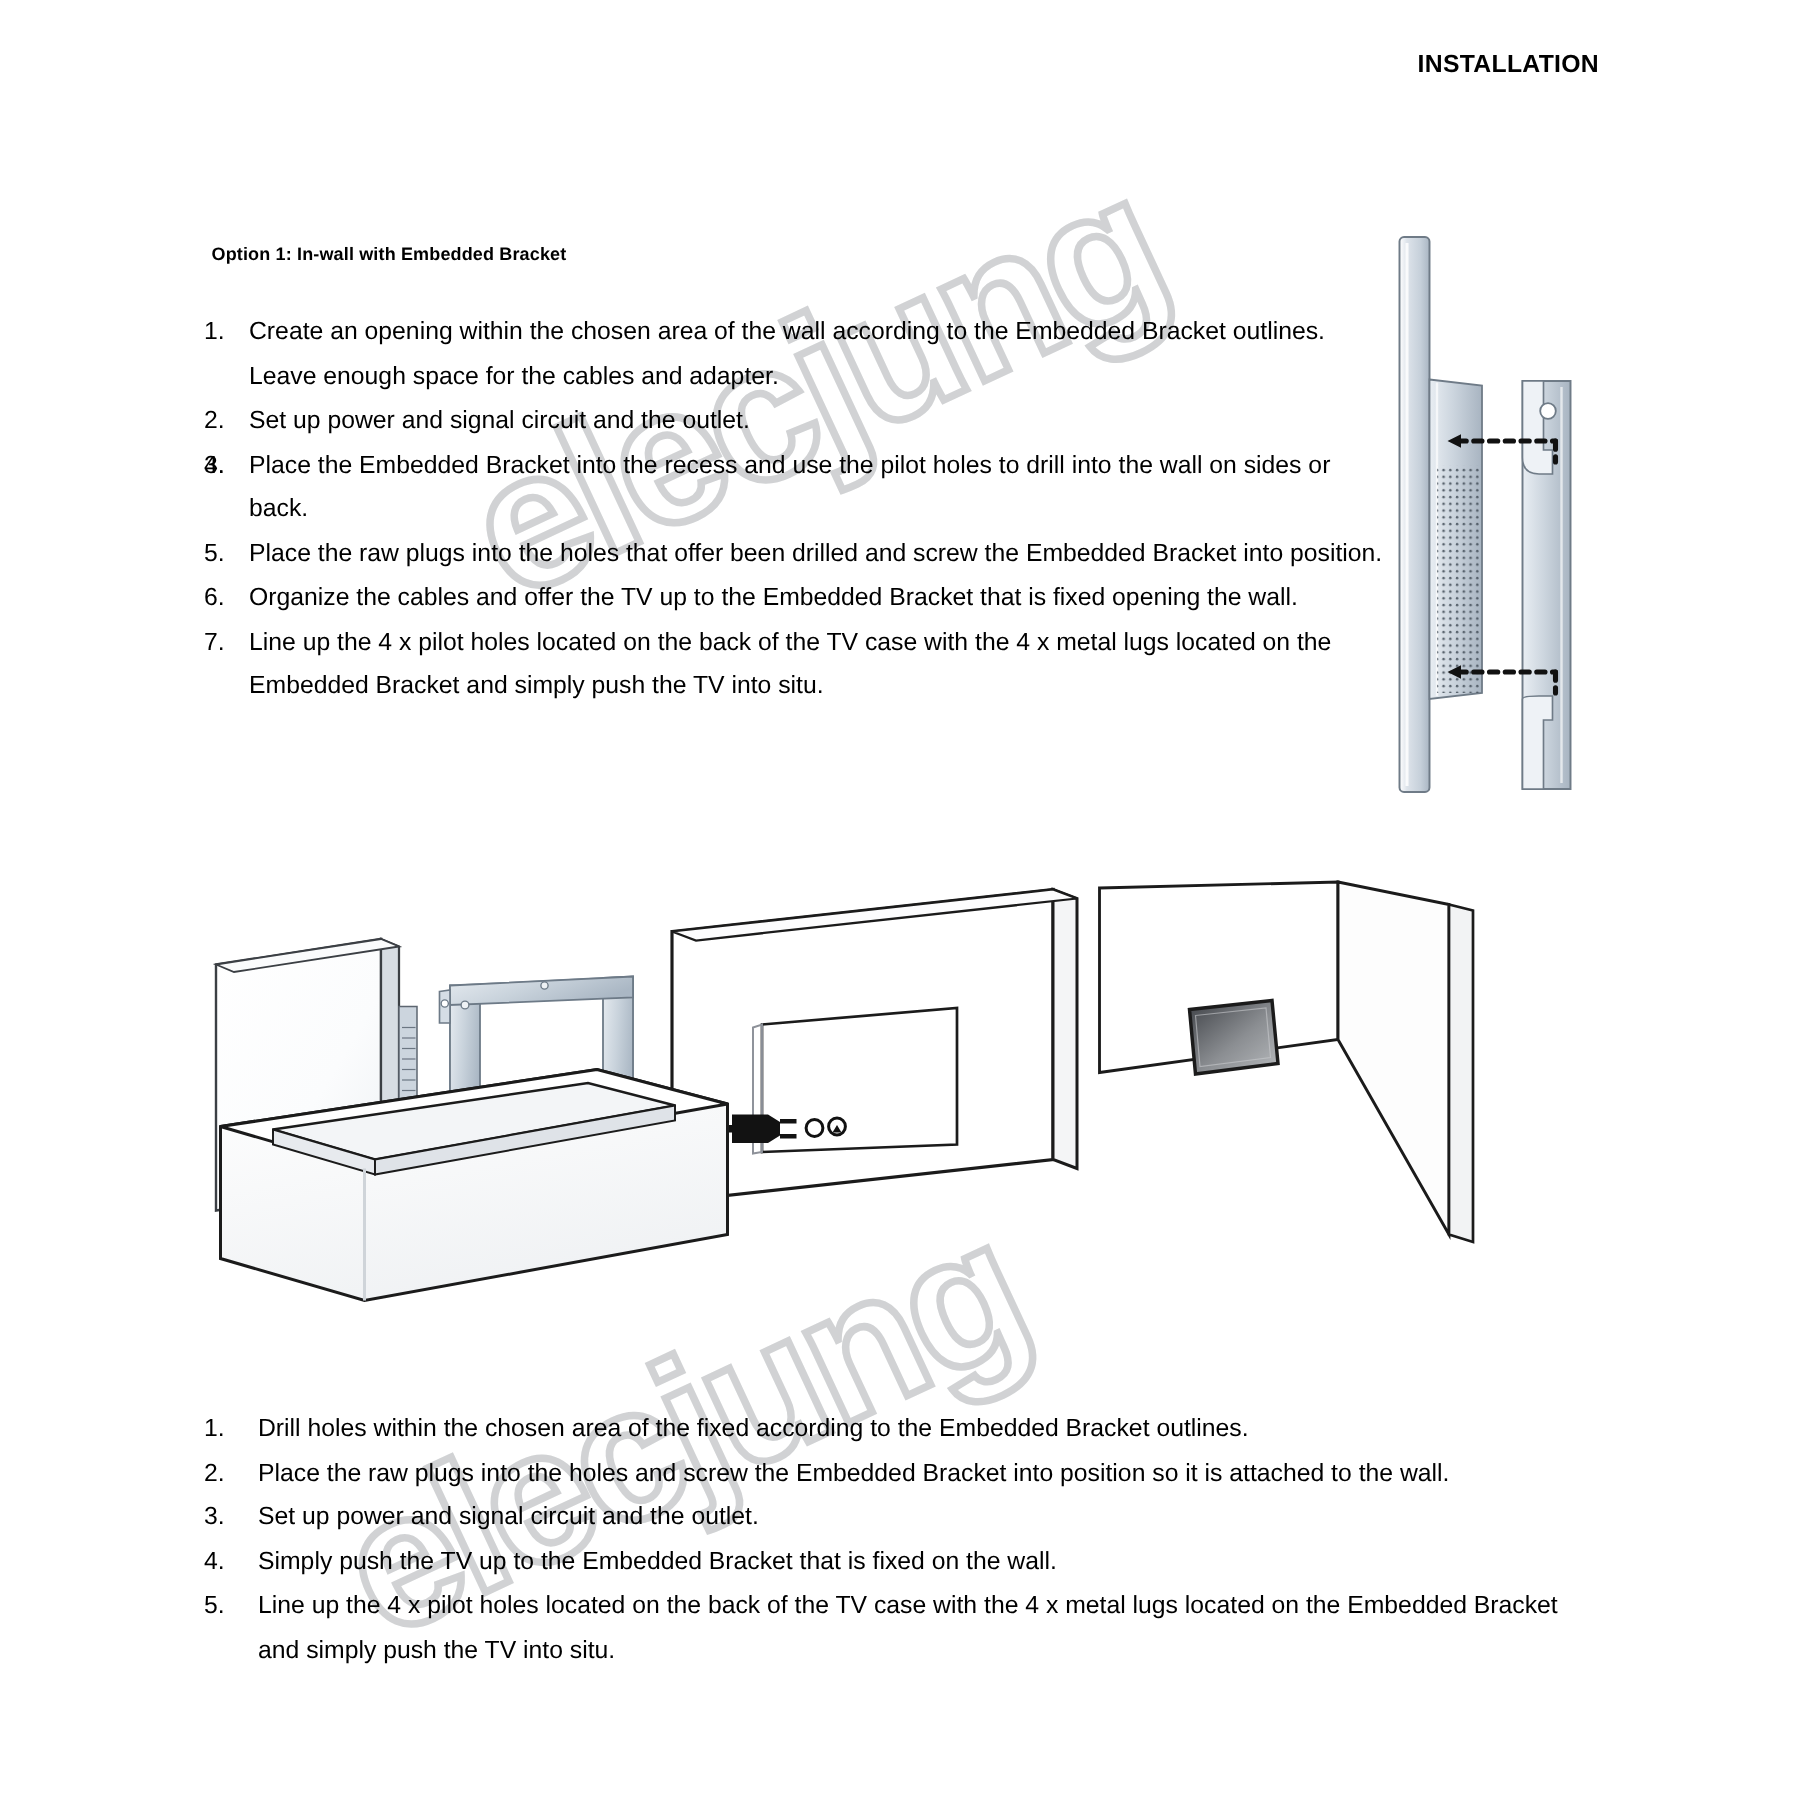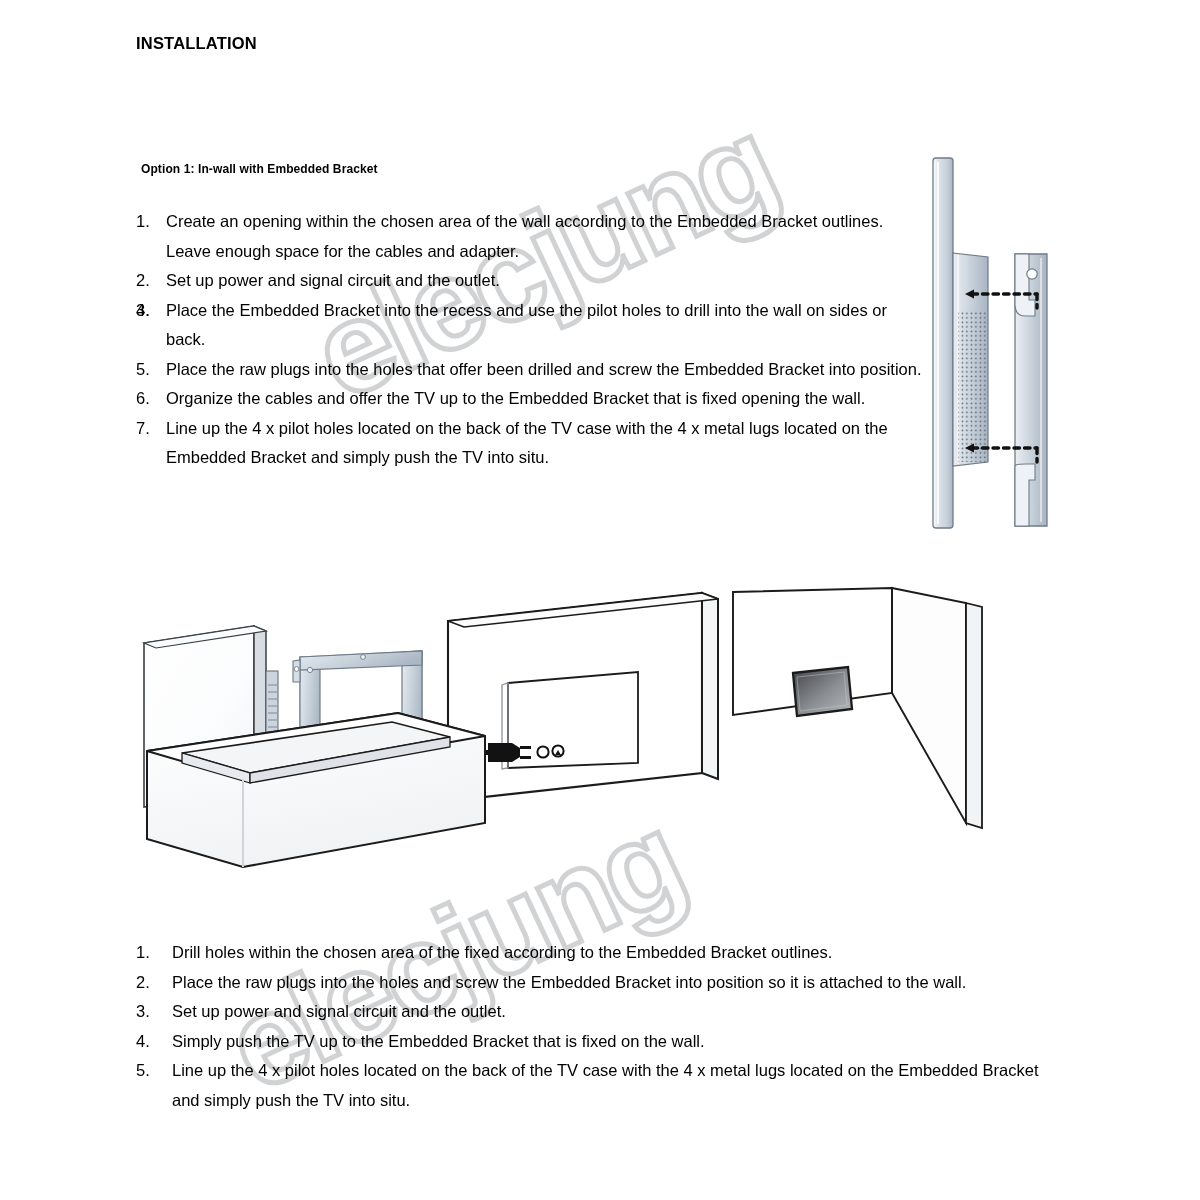--- a/index.html
+++ b/index.html
@@ -47,20 +47,21 @@
     position: absolute;
     left: 136px;
     width: 930px;
   }
 
   .doc-title {
     font-size: 16.5px;
     font-weight: 700;
     letter-spacing: .2px;
     margin: 0 0 8px 0;
+    text-align: right;
   }
   .intro {
     font-size: 16.5px;
     line-height: 30px;
     margin: 0;
     max-width: 912px;
   }
   .option-head {
     font-size: 12px;
     font-weight: 700;

